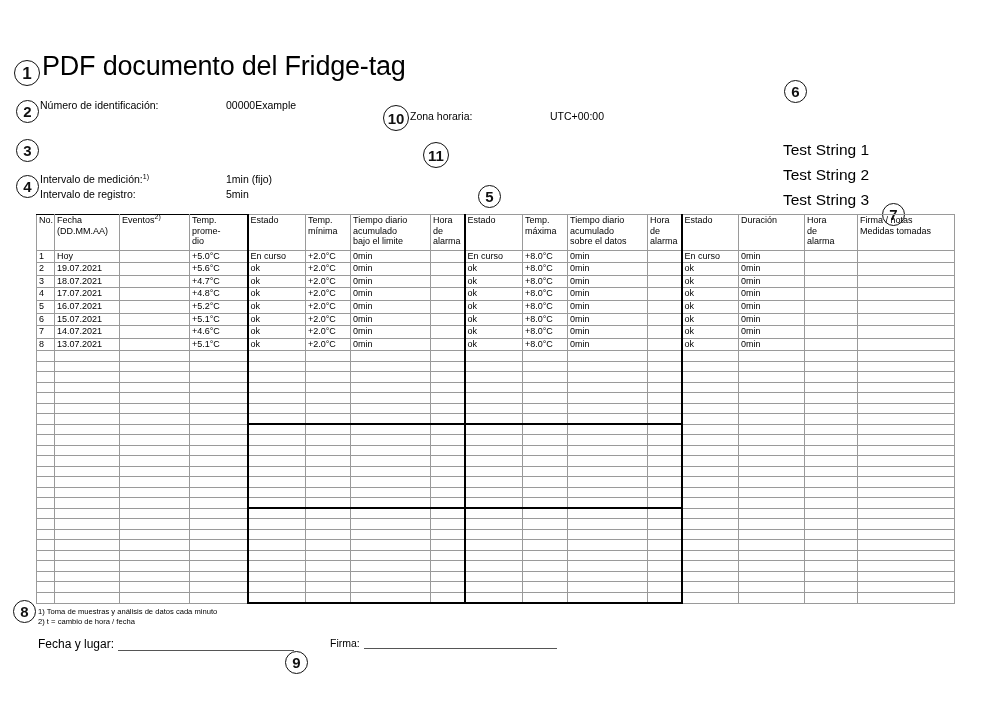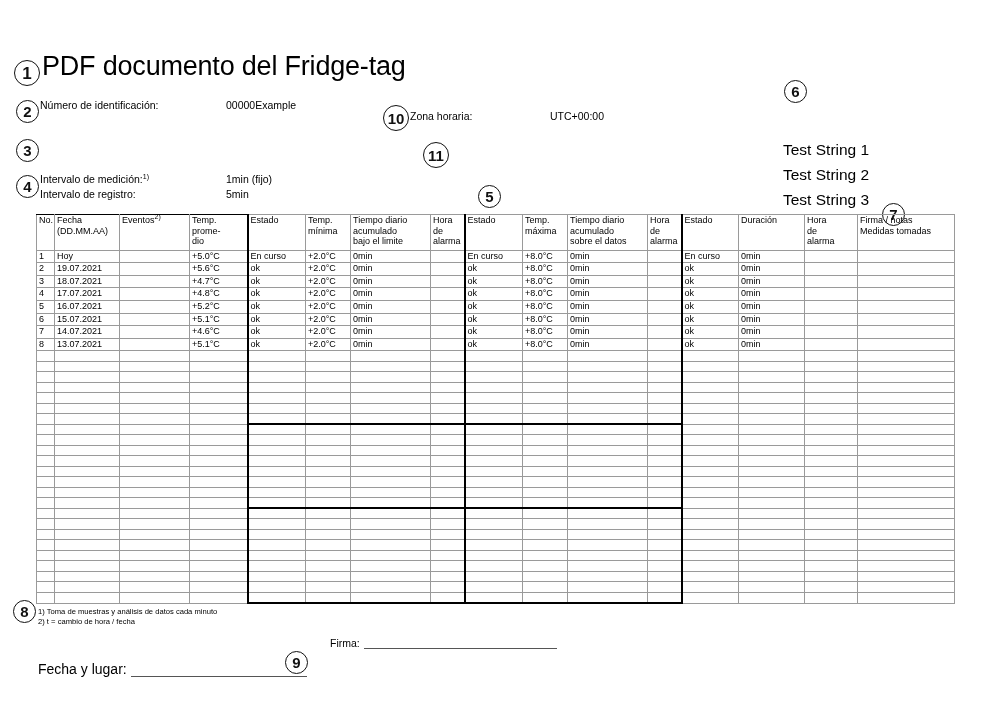--- a/index.html
+++ b/index.html
@@ -829,21 +829,21 @@
 
 <div class="circ med" style="left:13px; top:600px;">
     <span>8</span>
   </div>
 <div id="footnotes">
   <div>1) Toma de muestras y análisis de datos cada minuto</div>
   <div>2) t = cambio de hora / fecha</div>
 </div>
 
 <div class="sigitem" style="left:38px; top:637px;">
-  <span style="font-size:14px;margin-top:24px;">Fecha y lugar:</span>
+  <span style="font-size:12px;">Fecha y lugar:</span>
   <span class="ruled" style="width:176px;"></span>
 </div>
 <div class="sigitem" style="left:330px; top:637px;">
   <span style="font-size:10.5px;">Firma:</span>
   <span class="ruled" style="width:193px;"></span>
 </div>
 <div class="circ med" style="left:285px; top:651px;">
     <span>9</span>
   </div>
 

